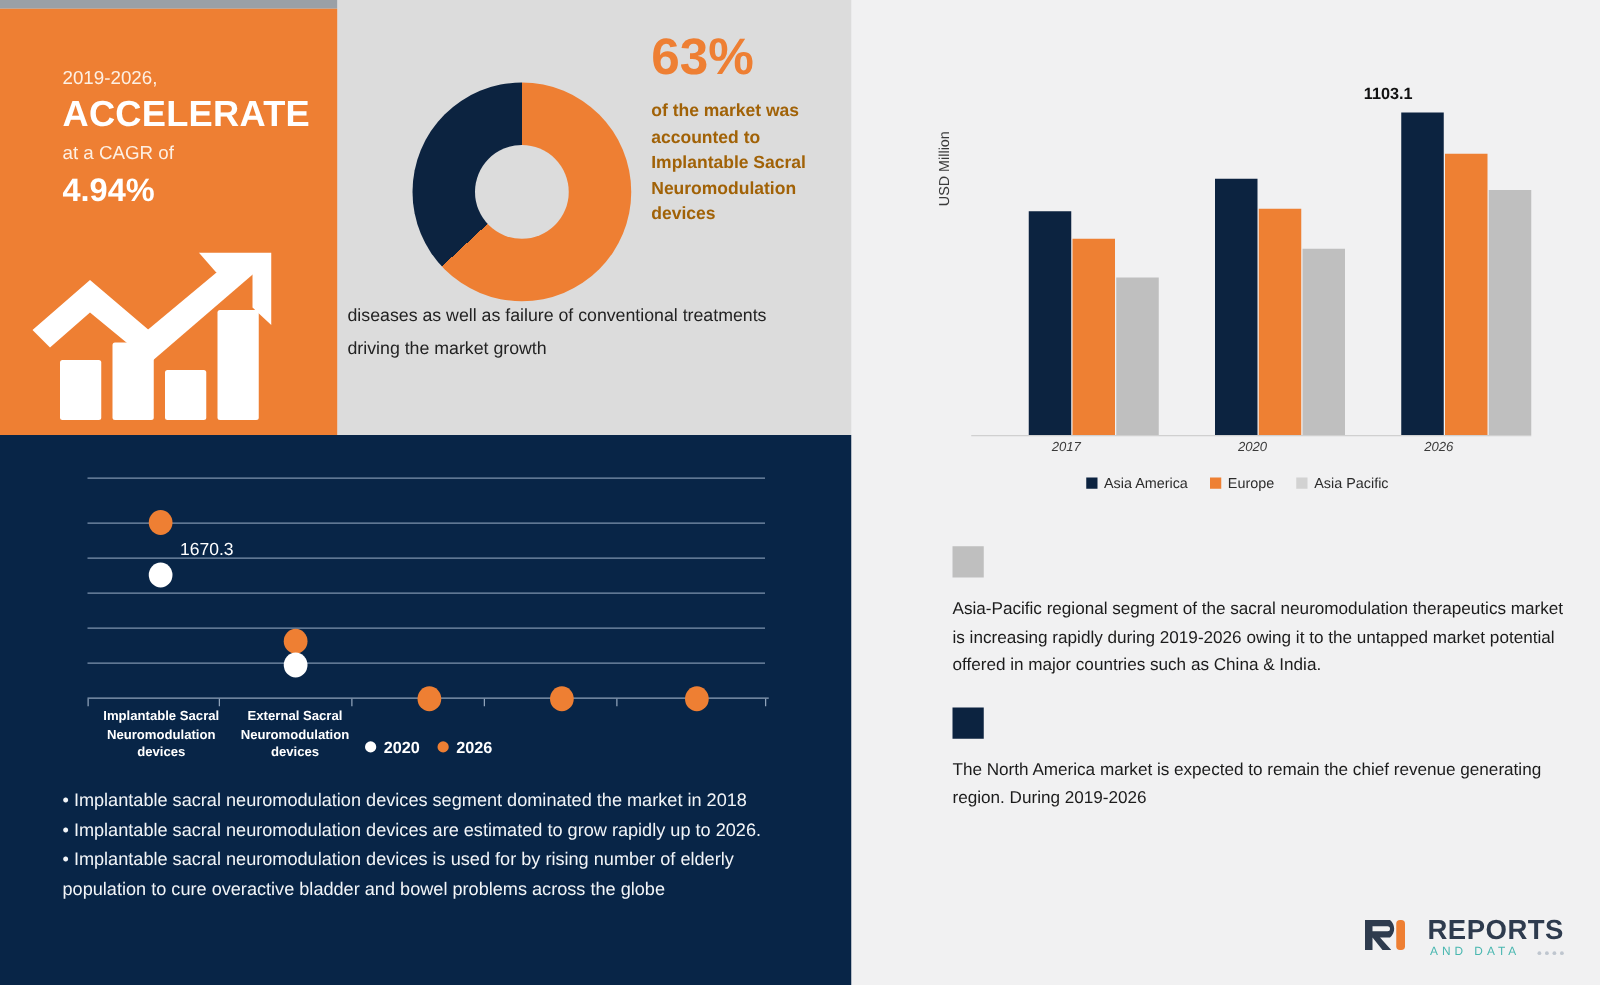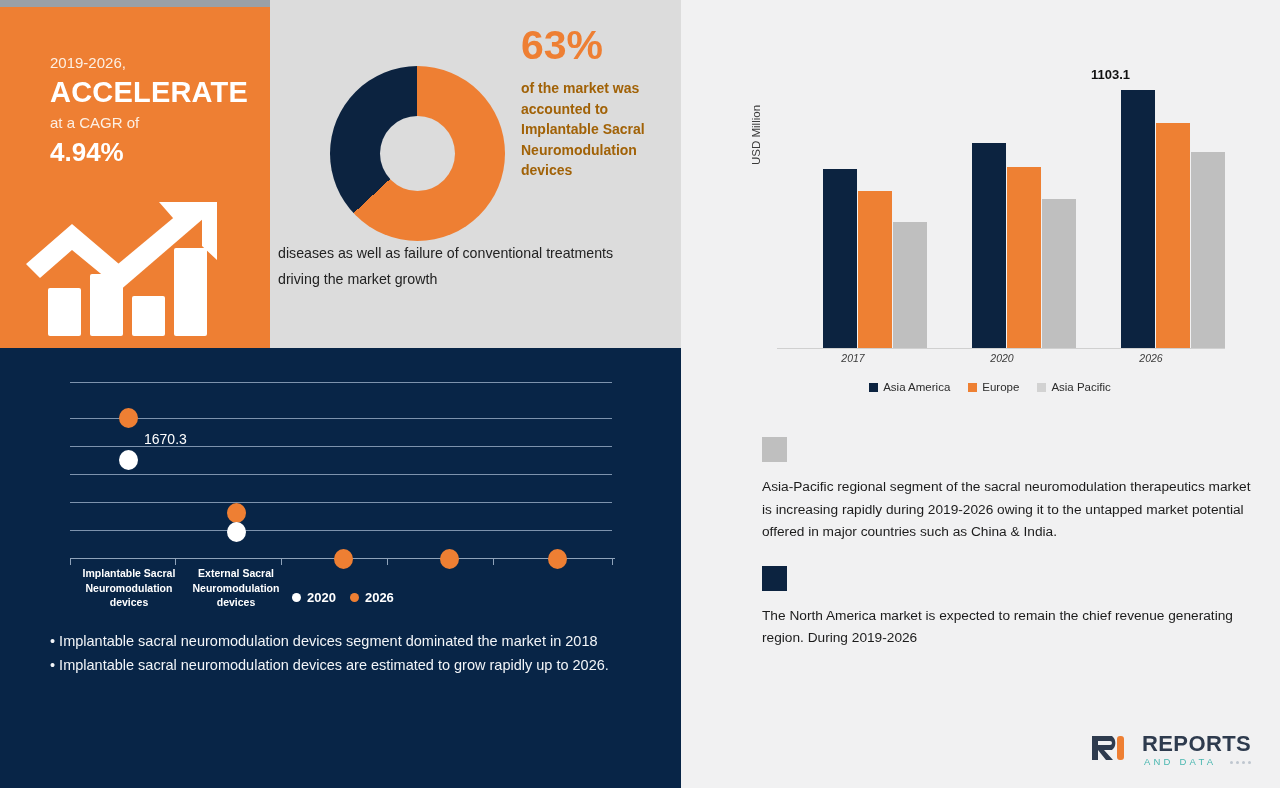--- a/index.html
+++ b/index.html
@@ -151,20 +151,21 @@
   <div class="dot-legend">
     <span class="lg-dot" style="background:#ffffff"></span>
     <span>2020</span>
     <span class="lg-dot" style="background:#ee7f33;margin-left:8px"></span>
     <span>2026</span>
   </div>
 
   <div class="navy-bullets">
     <p>• Implantable sacral neuromodulation devices segment dominated the market in 2018</p>
     <p>• Implantable sacral neuromodulation devices are estimated to grow rapidly up to 2026.</p>
+    <p>• Implantable sacral neuromodulation devices is used for by rising number of elderly population to cure overactive bladder and bowel problems across the globe</p>
   </div>
 
   <div class="bar-chart">
     <div class="ylab">USD Million</div>
     <div class="bc-plot">
 
       <div class="bar na" style="left:46px;width:34px;height:179px"></div>
       <div class="bar eu" style="left:81px;width:34px;height:157px"></div>
       <div class="bar ap" style="left:116px;width:34px;height:126px"></div>
 

